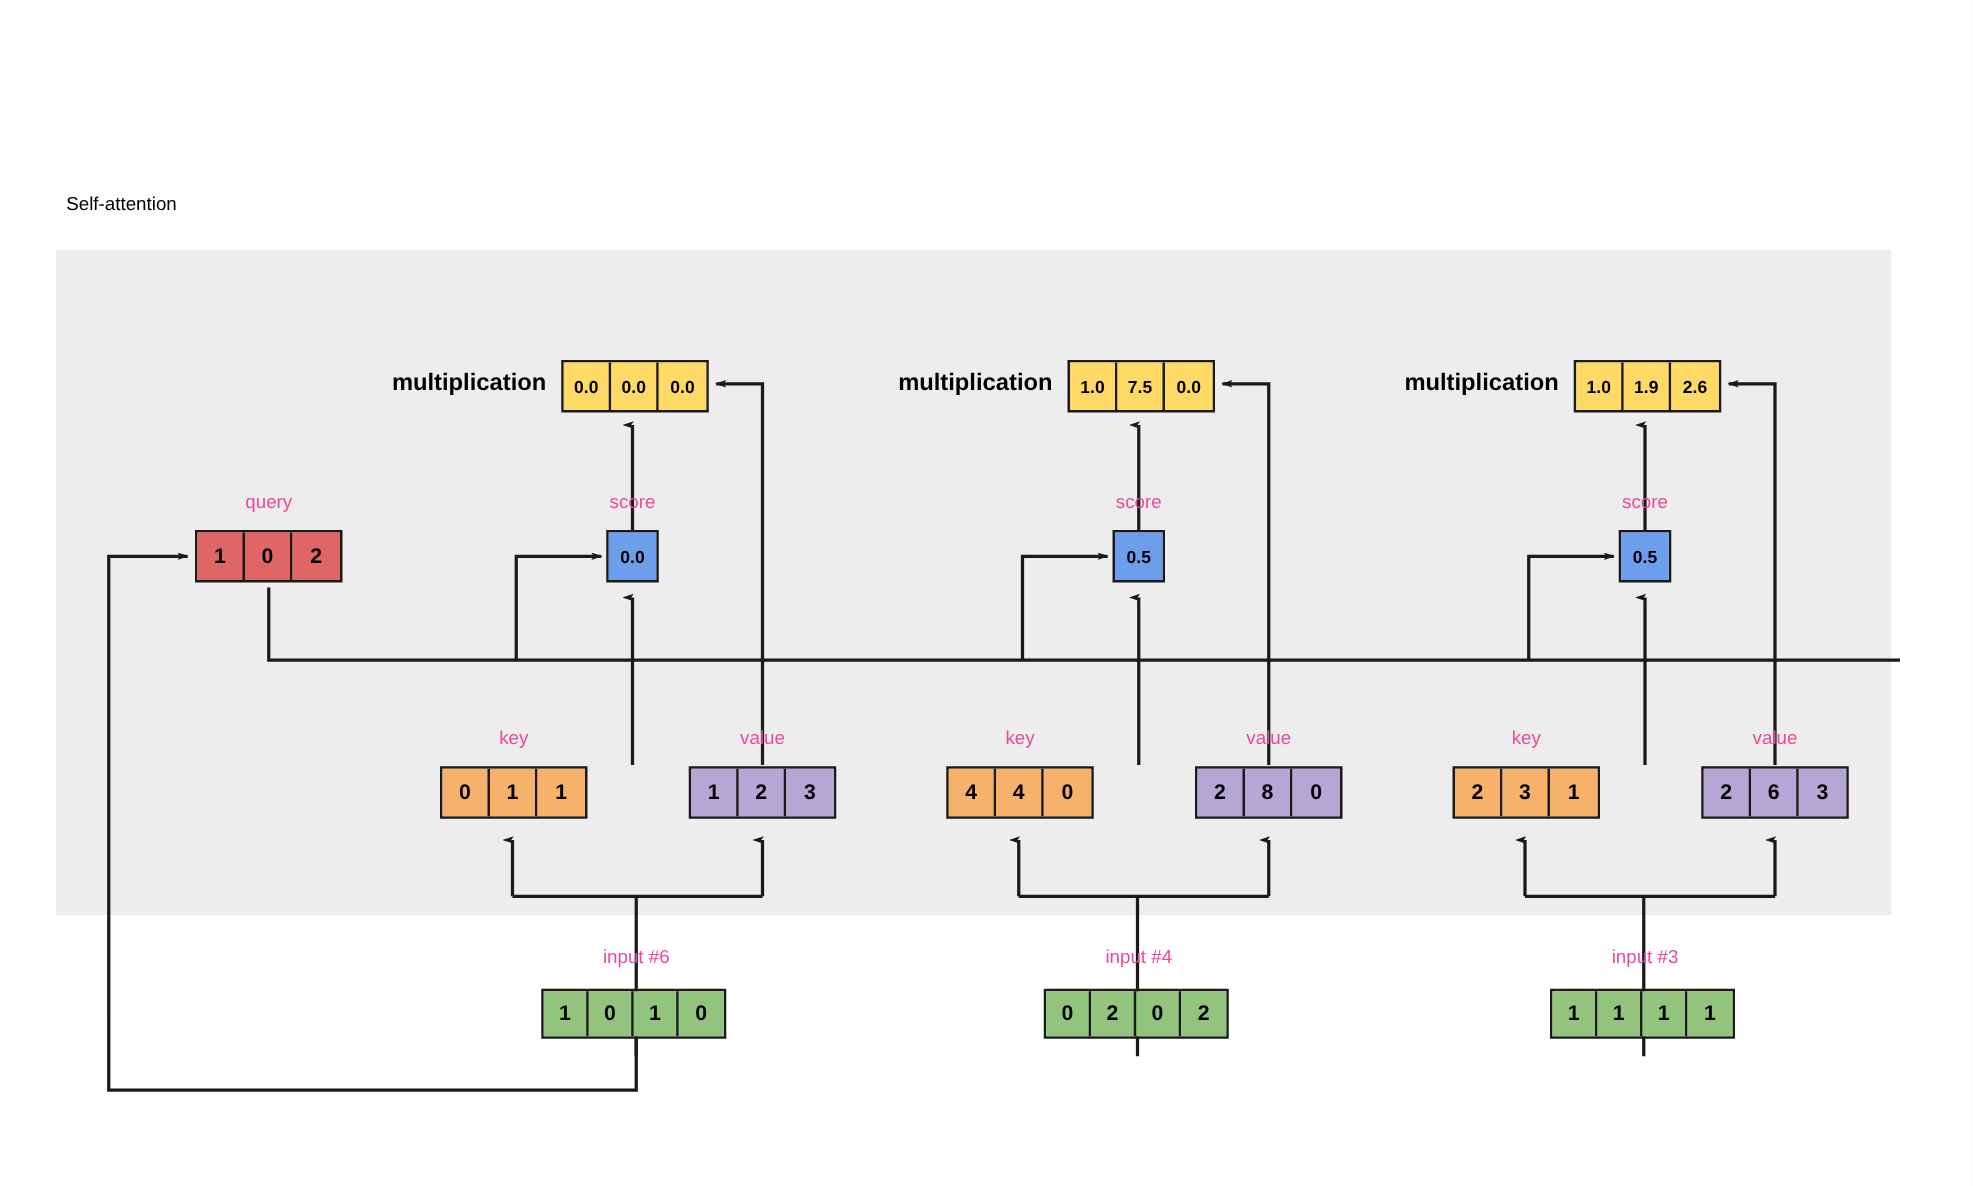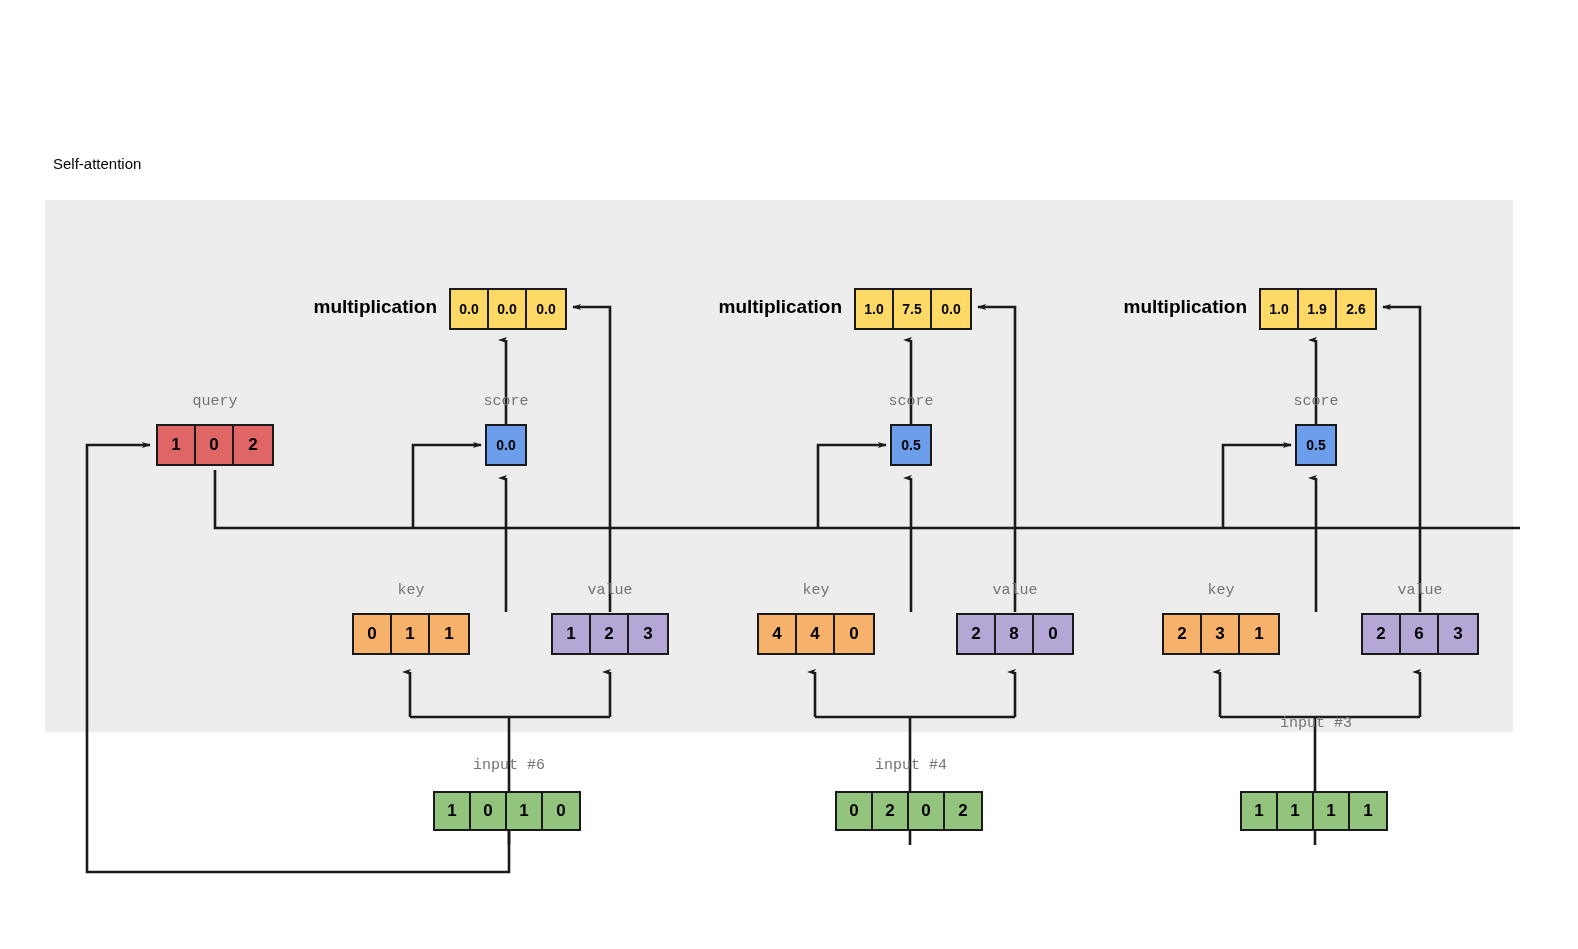--- a/index.html
+++ b/index.html
@@ -36,25 +36,24 @@
     position: absolute;
     left: 53px;
     top: 155px;
     font-size: 15px;
     color: #000;
     white-space: nowrap;
   }
   .caption {
     position: absolute;
     font-size: 15px;
-    color: #737373;
+    color: #ec4899;
     text-align: center;
     white-space: nowrap;
     transform: translateX(-50%);
-    font-family: Liberation Mono, monospace;
   }
   .mult-label {
     position: absolute;
     font-size: 19px;
     font-weight: bold;
     color: #000;
     white-space: nowrap;
     transform: translate(-100%, -50%);
   }
   .vec {
@@ -234,21 +233,21 @@
     <div class="cell">1</div>
   </div>
 
   <div class="caption" style="left:1420px; top:582px;">value</div>
   <div class="vec vec-value" style="left:1361px; top:613px;">
     <div class="cell">2</div>
     <div class="cell">6</div>
     <div class="cell">3</div>
   </div>
 
-  <div class="caption" style="left:1316px; top:715px;">input #3</div>
+  <div class="caption" style="left:1316px; top:757px;">input #3</div>
   <div class="vec vec-input" style="left:1240px; top:791px;">
     <div class="cell">1</div>
     <div class="cell">1</div>
     <div class="cell">1</div>
     <div class="cell">1</div>
   </div>
 
 </div>
 
 </body></html>

